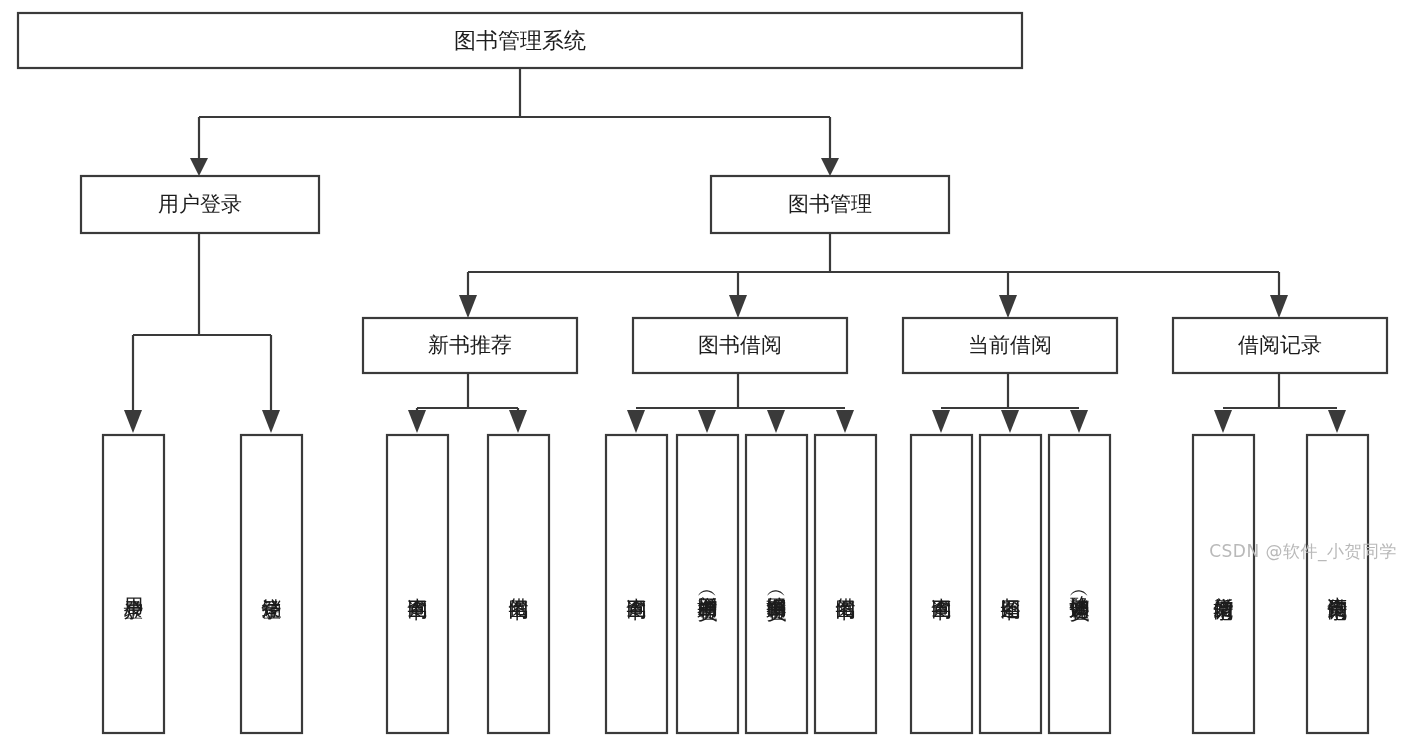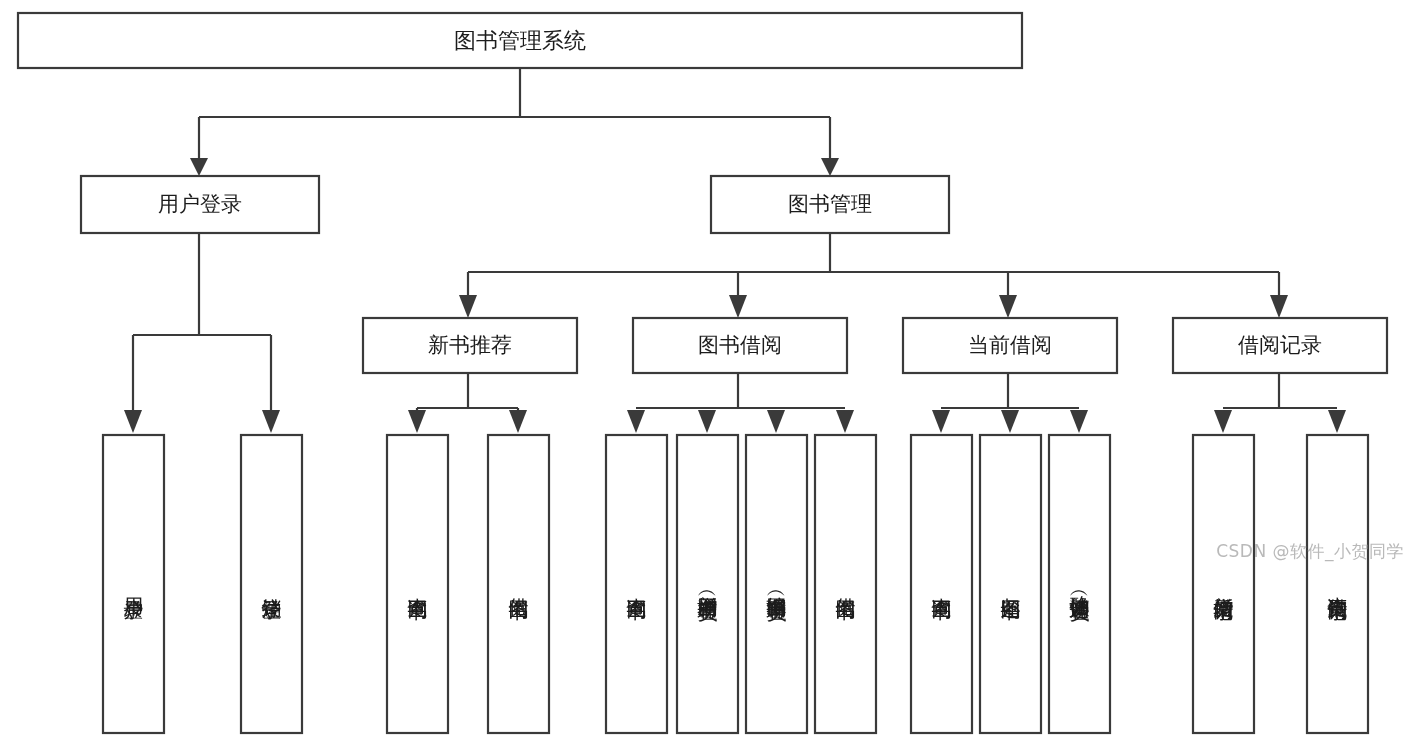--- a/index.html
+++ b/index.html
@@ -69,21 +69,21 @@
     text-orientation: upright;
     white-space: nowrap;
     letter-spacing: 1px;
     display: flex;
     align-items: center;
     justify-content: center;
     pointer-events: none;
   }
   .watermark {
     position: absolute;
-    right: 1px;
+    right: 8px;
     bottom: 6px;
     font-family: "DejaVu Sans", "Liberation Sans", sans-serif;
     font-size: 17px;
     color: #b9b9b9;
     letter-spacing: 0.5px;
     white-space: nowrap;
   }
 </style>
 </head>
 <body>

